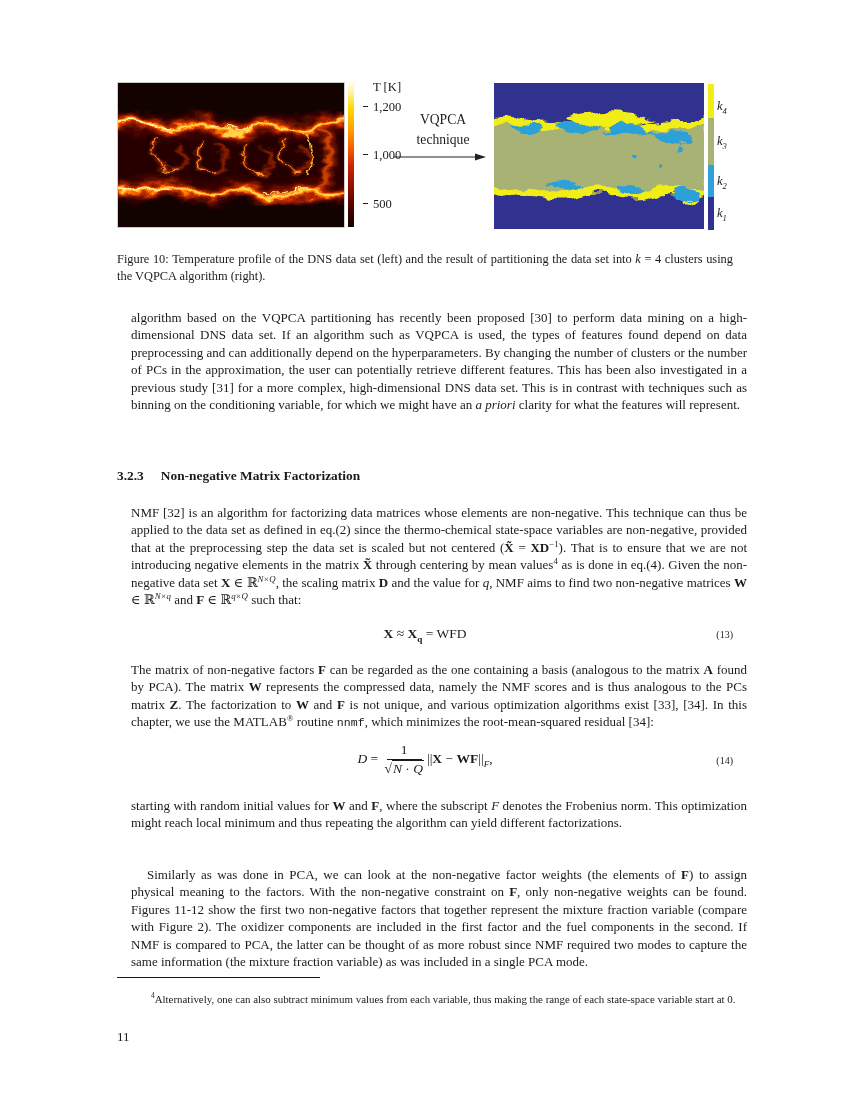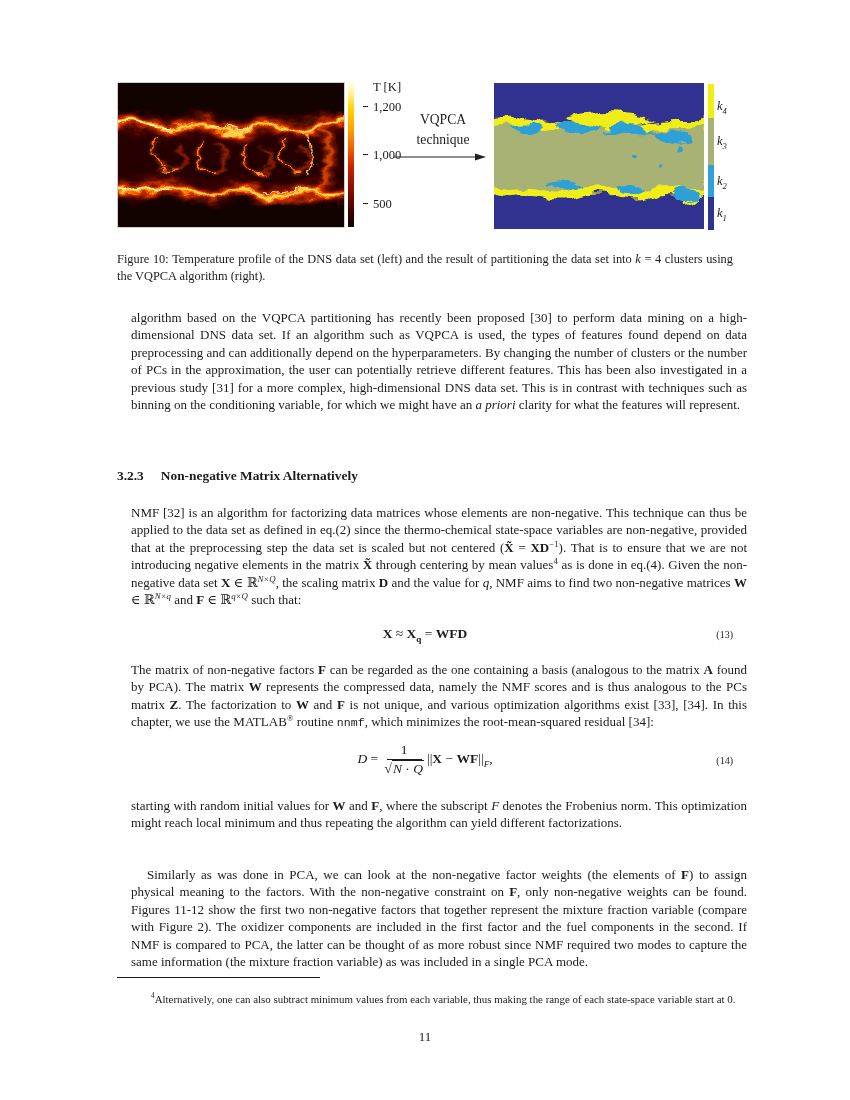--- a/index.html
+++ b/index.html
@@ -15,21 +15,21 @@
   .heading .sec-num{margin-right:17px;}
   .eq-row{left:117px;width:616px;text-align:center;font-size:13.5px;}
   .eqnum{position:absolute;right:0;top:50%;transform:translateY(-50%);font-size:10px;}
   .frac{display:inline-flex;flex-direction:column;align-items:center;vertical-align:middle;margin:0 3px;}
   .frac .num{display:block;padding:0 14px 1px;border-bottom:1px solid #1b1b1b;line-height:1.1;}
   .frac .den{display:block;line-height:1.25;padding-top:1px;}
   .radicand{border-top:1px solid #1b1b1b;padding:0 1px;}
   .indent{text-indent:16px;}
   .fn-rule{left:117px;width:203px;border-top:1px solid #1b1b1b;height:0;}
   .footnote{left:117px;width:616px;text-align:justify;font-size:10.9px;line-height:14px;}
-  .pageno{left:117px;width:616px;text-align:center;font-size:13px;}
+  .pageno{left:117px;width:616px;font-size:13px;}
   
   .flame-img{left:117px;top:82px;width:228px;height:146px;border:1px solid #cfcfcf;box-sizing:border-box;}
   .temp-bar{left:348px;top:82px;width:6px;height:145px;
     background:linear-gradient(to bottom,#ffffe9 0%,#fff3a6 7%,#ffd800 18%,#ffa000 33%,#f05800 47%,
                #cc2400 58%,#991200 70%,#620600 82%,#330100 92%,#140000 100%);}
   .temp-labels{left:358px;top:82px;width:50px;height:146px;font-size:12.6px;}
   .temp-labels .lbl{position:absolute;left:15px;white-space:nowrap;}
   .tickmark{position:absolute;left:-10px;width:5px;border-top:1px solid #1b1b1b;height:0;top:6px;}
   .arrow-label{left:388px;top:110px;width:110px;text-align:center;font-size:13.6px;line-height:20px;}
   .arrow-svg{left:394px;top:151px;}
@@ -163,27 +163,27 @@
       <div class="klbl" style="top:90px;"><span style="font-style: italic;">k</span><sub style="font-style: italic;">2</sub></div>
       <div class="klbl" style="top:122px;"><span style="font-style: italic;">k</span><sub style="font-style: italic;">1</sub></div>
     </div>
 
     <p class="abs caption" style="top:239px;"><span style="font-weight: normal;">Figure 10: </span><span>Temperature profile of the DNS data set (left) and the result of partitioning the data set into </span><span style="font-style: italic;">k</span><span> = 4 clusters using the VQPCA algorithm (right).</span></p>
   </div>
 
   <p class="abs body-text" style="top:296px;"><span>algorithm based on the VQPCA partitioning has recently been proposed [30] to perform data mining on a high-dimensional DNS data set. If an algorithm such as VQPCA is used, the types of features found depend on data preprocessing and can additionally depend on the hyperparameters. By changing the number of clusters or the number of PCs in the approximation, the user can potentially retrieve different features. This has been also investigated in a previous study [31] for a more complex, high-dimensional DNS data set. This is in contrast with techniques such as binning on the conditioning variable, for which we might have an </span><span style="font-style: italic;">a priori</span><span> clarity for what the features will represent.</span></p>
 
   <h3 class="abs heading" style="top:455px;">
-    <span class="sec-num">3.2.3</span><span>Non-negative Matrix Alternatively</span>
+    <span class="sec-num">3.2.3</span><span>Non-negative Matrix Factorization</span>
   </h3>
 
   <p class="abs body-text" style="top:491px;"><span>NMF [32] is an algorithm for factorizing data matrices whose elements are non-negative. This technique can thus be applied to the data set as defined in eq.(2) since the thermo-chemical state-space variables are non-negative, provided that at the preprocessing step the data set is scaled but not centered (</span><span style="font-weight: bold;">X̃</span><span> = </span><span style="font-weight: bold;">XD</span><sup>−1</sup><span>). That is to ensure that we are not introducing negative elements in the matrix </span><span style="font-weight: bold;">X̃</span><span> through centering by mean values</span><sup>4</sup><span> as is done in eq.(4). Given the non-negative data set </span><span style="font-weight: bold;">X</span><span> ∈ ℝ</span><sup style="font-style: italic;">N×Q</sup><span>, the scaling matrix </span><span style="font-weight: bold;">D</span><span> and the value for </span><span style="font-style: italic;">q</span><span>, NMF aims to find two non-negative matrices </span><span style="font-weight: bold;">W</span><span> ∈ ℝ</span><sup style="font-style: italic;">N×q</sup><span> and </span><span style="font-weight: bold;">F</span><span> ∈ ℝ</span><sup style="font-style: italic;">q×Q</sup><span> such that:</span></p>
 
   <div class="abs eq-row" style="top:626px;">
-    <span><span style="font-weight: bold;">X</span><span> ≈ </span><span style="font-weight: bold;">X</span><sub style="font-weight: bold;">q</sub><span> = </span><span style="font-weight: bold;">WFD</span></span>
+    <span><span style="font-weight: bold;">X</span><span> ≈ </span><span style="font-weight: bold;">X</span><sub style="font-weight: bold;">q</sub><span> = </span><span style="font-weight: normal;">WFD</span></span>
     <span class="eqnum">(13)</span>
   </div>
 
   <p class="abs body-text" style="top:648px;"><span>The matrix of non-negative factors </span><span style="font-weight: bold;">F</span><span> can be regarded as the one containing a basis (analogous to the matrix </span><span style="font-weight: bold;">A</span><span> found by PCA). The matrix </span><span style="font-weight: bold;">W</span><span> represents the compressed data, namely the NMF scores and is thus analogous to the PCs matrix </span><span style="font-weight: bold;">Z</span><span>. The factorization to </span><span style="font-weight: bold;">W</span><span> and </span><span style="font-weight: bold;">F</span><span> is not unique, and various optimization algorithms exist [33], [34]. In this chapter, we use the MATLAB</span><sup>®</sup><span> routine </span><span class="tt">nnmf</span><span>, which minimizes the root-mean-squared residual [34]:</span></p>
 
   <div class="abs eq-row" style="top:743px;">
     <span><span style="font-style: italic;">D</span><span> = </span></span><span class="frac">
         <span class="num">1</span>
         <span class="den"><span>√</span><span class="radicand"><span style="font-style: italic;">N</span><span> · </span><span style="font-style: italic;">Q</span></span></span>
       </span><span><span>||</span><span style="font-weight: bold;">X</span><span> − </span><span style="font-weight: bold;">WF</span><span>||</span><sub style="font-style: italic;">F</sub><span>,</span></span>

